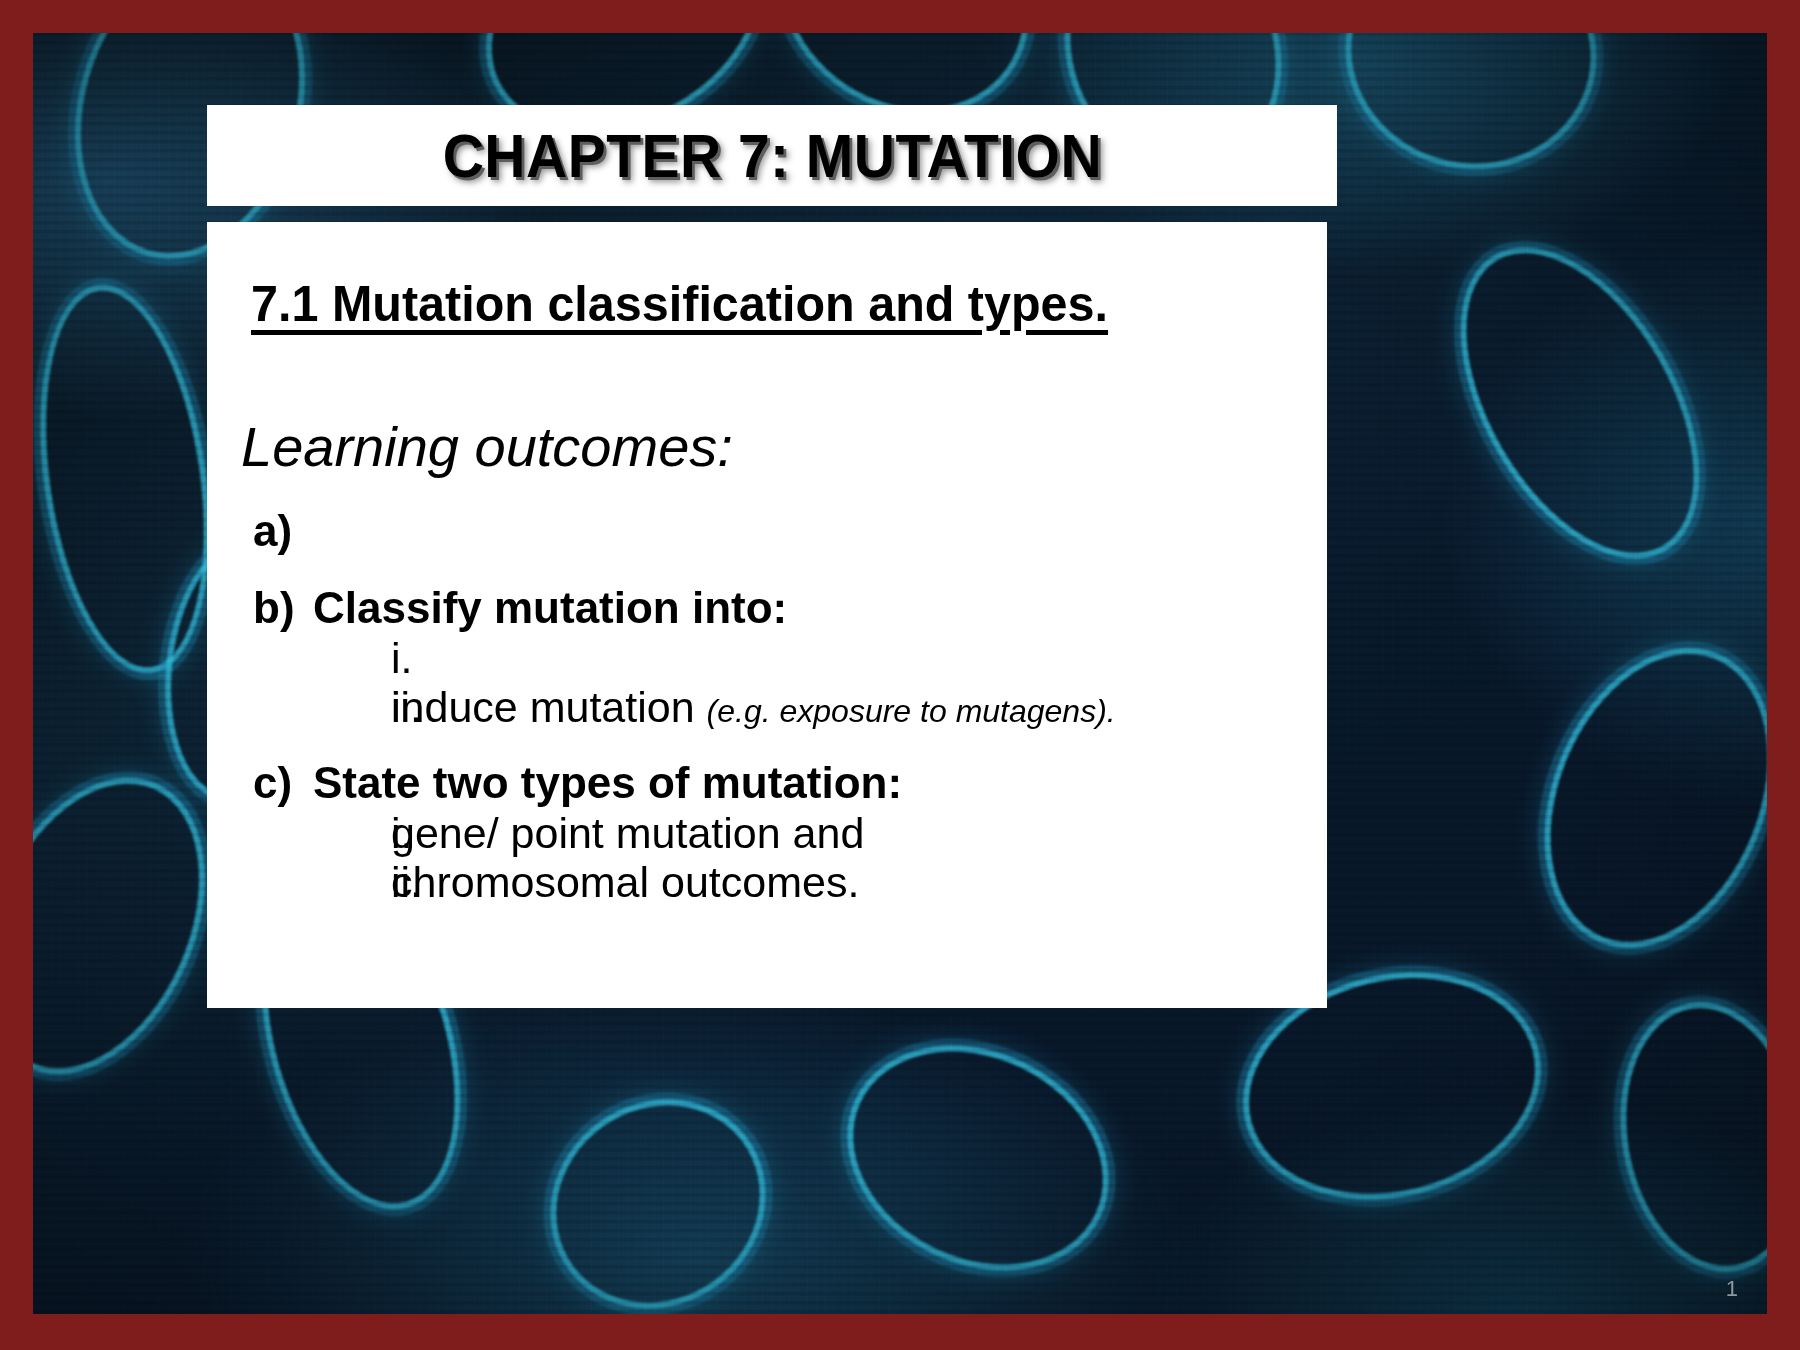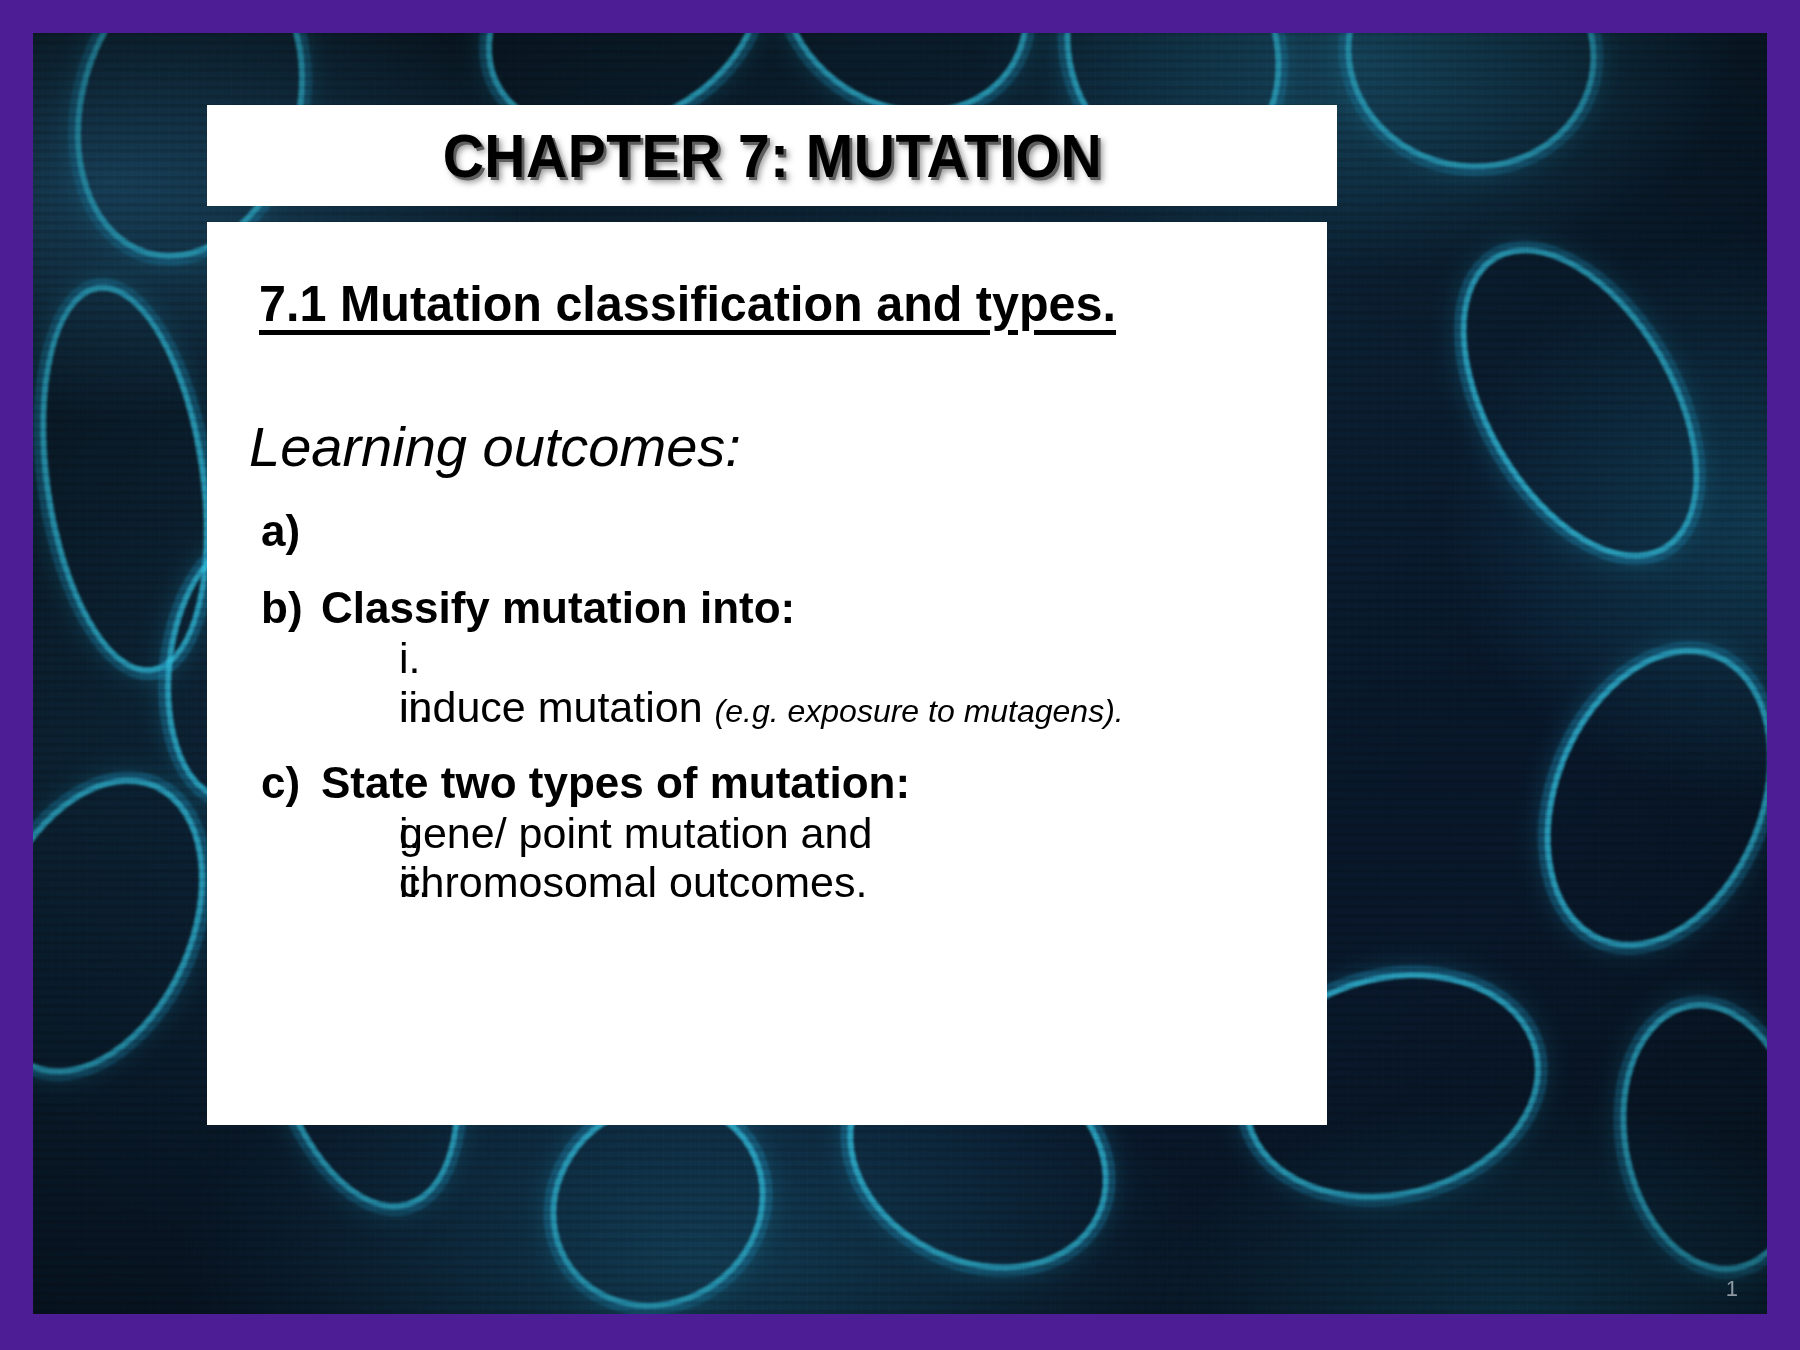--- a/index.html
+++ b/index.html
@@ -11,21 +11,21 @@
     background: #ffffff;
     font-family: "Liberation Sans", sans-serif;
     overflow: hidden;
   }
 
   
   .slide {
     position: relative;
     width: 1800px;
     height: 1350px;
-    background: #4c1d95;
+    background: #7f1d1d;
     padding: 33px 33px 36px 33px;
   }
 
   
   .bg {
     position: absolute;
     left: 33px;
     top: 33px;
     width: 1734px;
     height: 1281px;
@@ -117,24 +117,24 @@
       5px 5px 7px rgba(60,60,60,0.55);
     white-space: nowrap;
   }
 
   
   .content-box {
     position: absolute;
     left: 207px;
     top: 222px;
     width: 1120px;
-    height: 903px;
+    height: 786px;
     background: #ffffff;
     z-index: 4;
-    padding: 56px 20px 0 40px;
+    padding: 56px 20px 0 32px;
   }
 
   .heading {
     font-family: "Liberation Sans Narrow", "Liberation Sans", sans-serif;
     font-weight: bold;
     font-size: 50px;
     line-height: 1.05;
     color: #000;
     text-decoration: underline;
     text-decoration-thickness: 5px;

